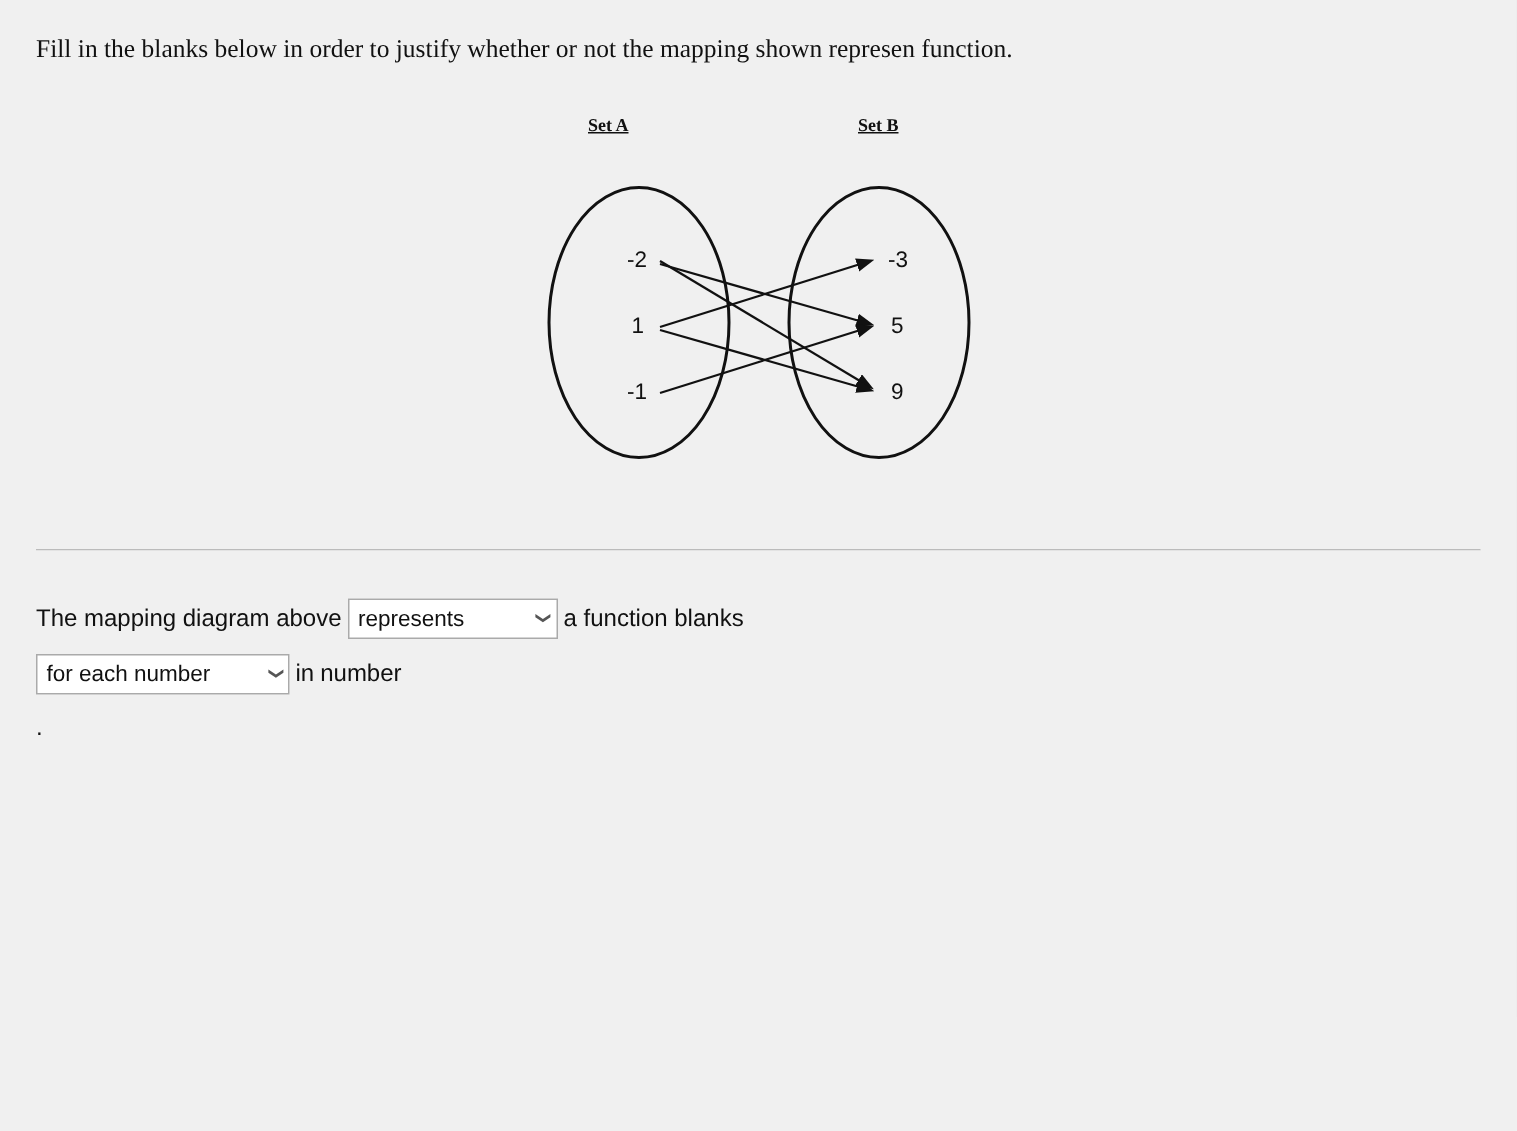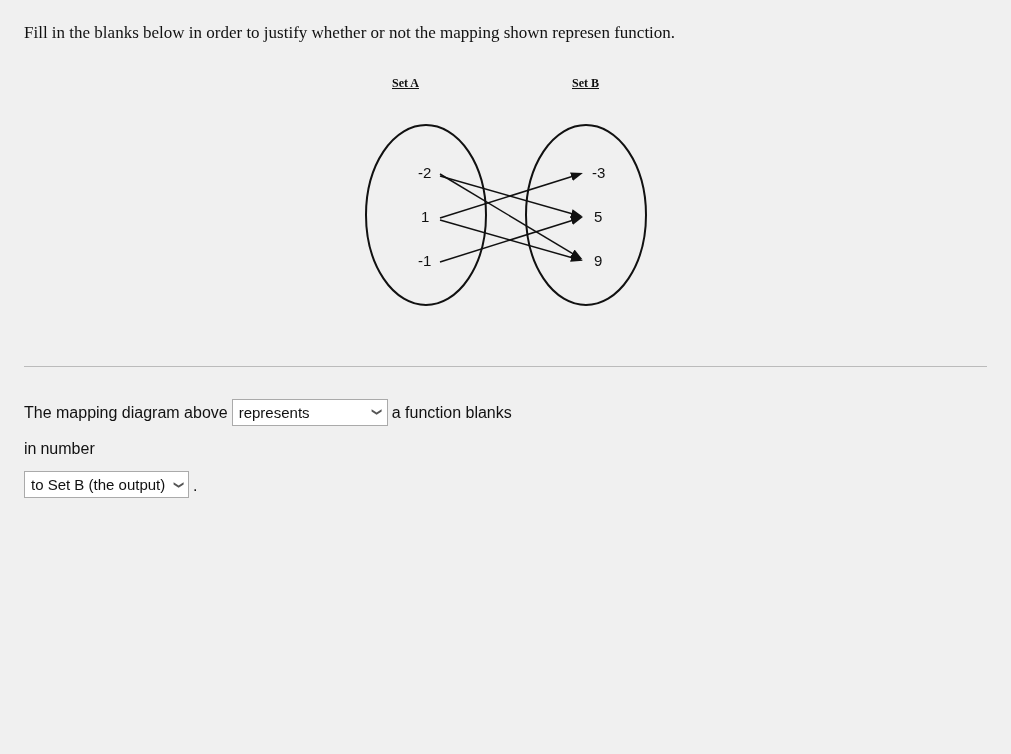--- a/index.html
+++ b/index.html
@@ -116,21 +116,21 @@
     .dropdown-select-wrapper::after {
       content: '❯';
       font-size: 10px;
       transform: rotate(90deg);
       position: absolute;
       right: 6px;
       pointer-events: none;
       color: #555;
     }
     .dropdown-select {
-      padding-right: 22px;
+      padding-right: 6px;
     }
     .static-text {
       color: #111;
     }
   </style>
 </head>
 <body>
 
 <div class="main-container">
   <p class="question-text">Fill in the blanks below in order to justify whether or not the mapping shown represen function.</p>
@@ -184,30 +184,28 @@
         <div class="dropdown-select-wrapper">
           <select class="dropdown-select">
             <option>represents</option>
             <option>does not represent</option>
           </select>
         </div>
         <span class="static-text">a function blanks</span>
       </div>
 
       <div class="answer-row">
+        <div class="dropdown-select-wrapper">
+          <select class="dropdown-select">
+            <option>for each number</option>
+            <option>for at least one number</option>
+          </select>
+        </div>
         <span class="static-text">in</span>
         <span class="static-text">number</span>
       </div>
 
       <div class="answer-row">
-        <div class="dropdown-select-wrapper">
-          <select class="dropdown-select">
-            <option>to Set B (the output)</option>
-            <option>to Set B (the input)</option>
-            <option>to Set A (the output)</option>
-            <option>to Set A (the input)</option>
-          </select>
-        </div>
         <span class="static-text">.</span>
       </div>
     </div>
   </div>
 </div>
 
 </body></html>

